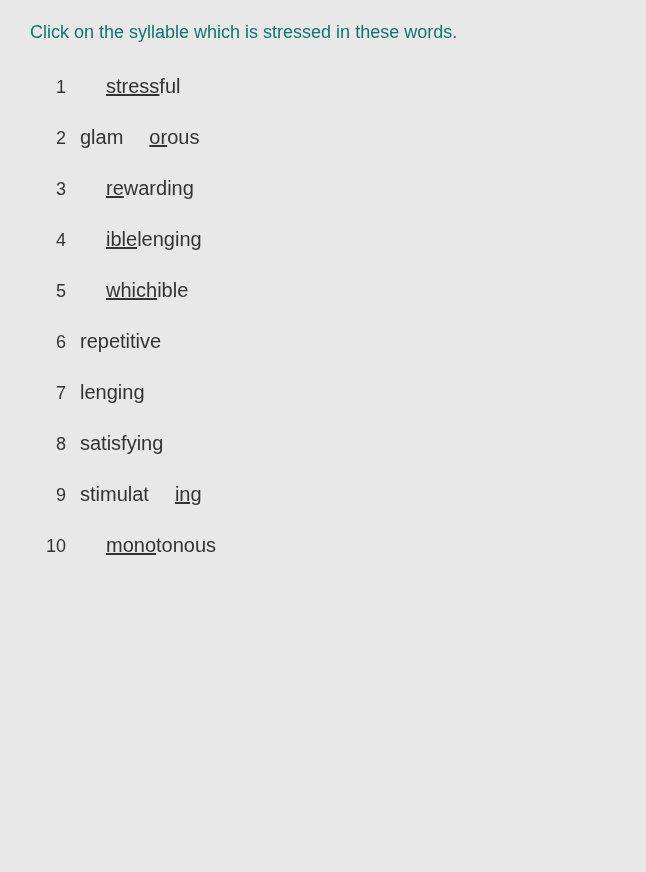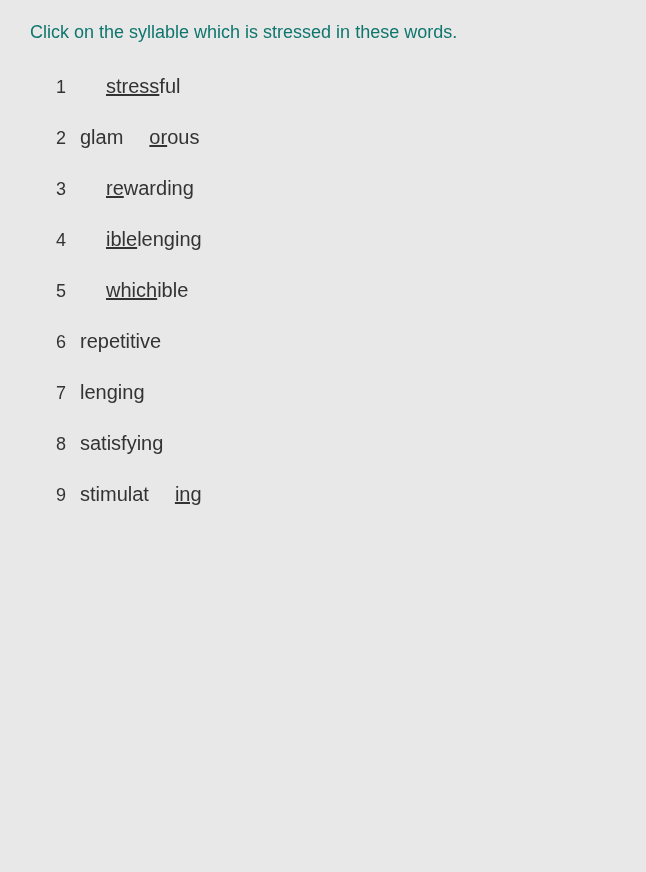--- a/index.html
+++ b/index.html
@@ -91,13 +91,17 @@
       <span class="word-text">lenging</span>
     </li>
     <li class="word-item">
       <span class="word-number">8</span>
       <span class="word-text">satisfying</span>
     </li>
     <li class="word-item">
       <span class="word-number">9</span>
       <span class="word-text">stimulat<span class="underlined">ing</span></span>
     </li>
+    <li class="word-item">
+      <span class="word-number">10</span>
+      <span class="word-text"><span class="underlined">mono</span>tonous</span>
+    </li>
   </ul>
 
 </body></html>

